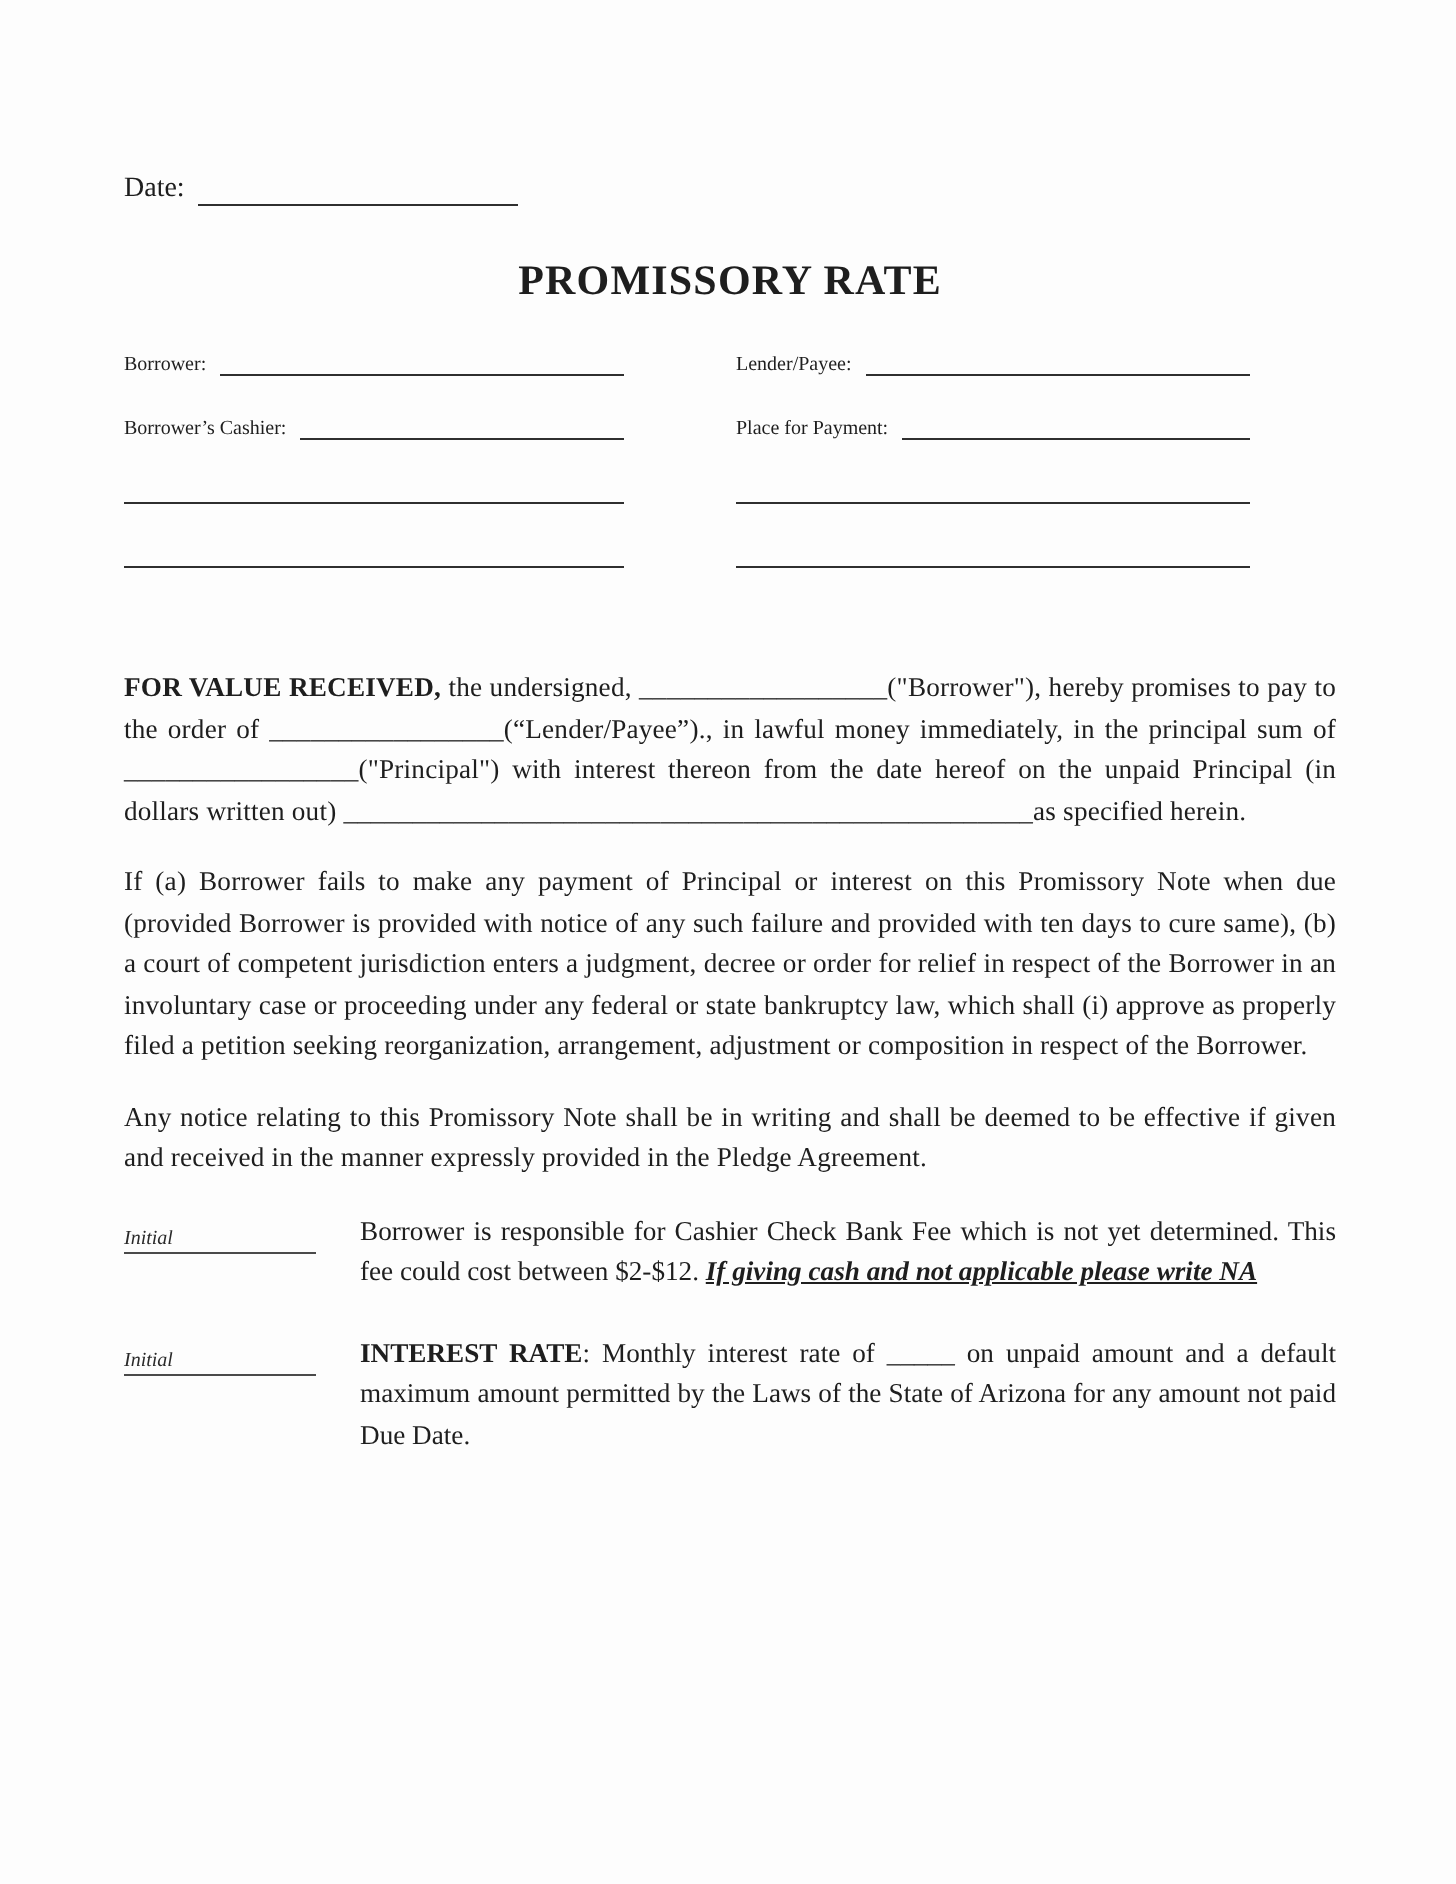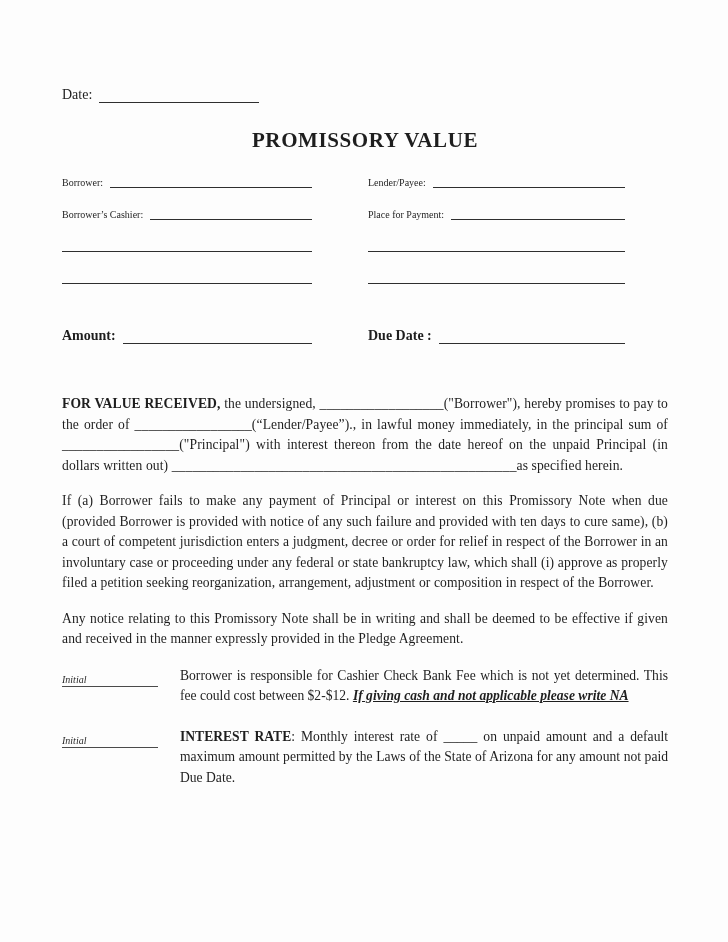--- a/index.html
+++ b/index.html
@@ -55,21 +55,21 @@
 </head>
 <body>
 
 <div class="page">
 
   <div class="date-row">
     <span class="lbl">Date:</span>
     <span class="line w-date"></span>
   </div>
 
-  <h1 class="title">PROMISSORY VALUE</h1>
+  <h1 class="title">PROMISSORY RATE</h1>
 
   <div class="fields">
     <div class="frow">
       <div class="cell-left">
         <span class="lbl">Borrower:</span>
         <span class="line grow"></span>
       </div>
       <div class="cell-right">
         <span class="lbl">Lender/Payee:</span>
         <span class="line grow"></span>
@@ -94,30 +94,20 @@
         </div>
     </div>
     <div class="frow">
       <div class="cell-left">
           <span class="line grow"></span>
         </div>
       <div class="cell-right">
           <span class="line grow"></span>
         </div>
     </div>
-    <div class="frow amount-row">
-      <div class="cell-left">
-        <span class="lbl">Amount:</span>
-        <span class="line grow"></span>
-      </div>
-      <div class="cell-right">
-        <span class="lbl">Due Date :</span>
-        <span class="line grow"></span>
-      </div>
-    </div>
   </div>
 
   <p class="para p1"><span class="bold">FOR VALUE RECEIVED,</span><span> the undersigned, __________________("Borrower"), hereby promises to pay to the order of _________________(“Lender/Payee”)., in lawful money immediately, in the principal sum of _________________("Principal") with interest thereon from the date hereof on the unpaid Principal (in dollars written out) __________________________________________________as specified herein.</span></p>
 
   <p class="para p2">If (a) Borrower fails to make any payment of Principal or interest on this Promissory Note when due (provided Borrower is provided with notice of any such failure and provided with ten days to cure same), (b) a court of competent jurisdiction enters a judgment, decree or order for relief in respect of the Borrower in an involuntary case or proceeding under any federal or state bankruptcy law, which shall (i) approve as properly filed a petition seeking reorganization, arrangement, adjustment or composition in respect of the Borrower.</p>
 
   <p class="para p3">Any notice relating to this Promissory Note shall be in writing and shall be deemed to be effective if given and received in the manner expressly provided in the Pledge Agreement.</p>
 
 
   <div class="init-row">

